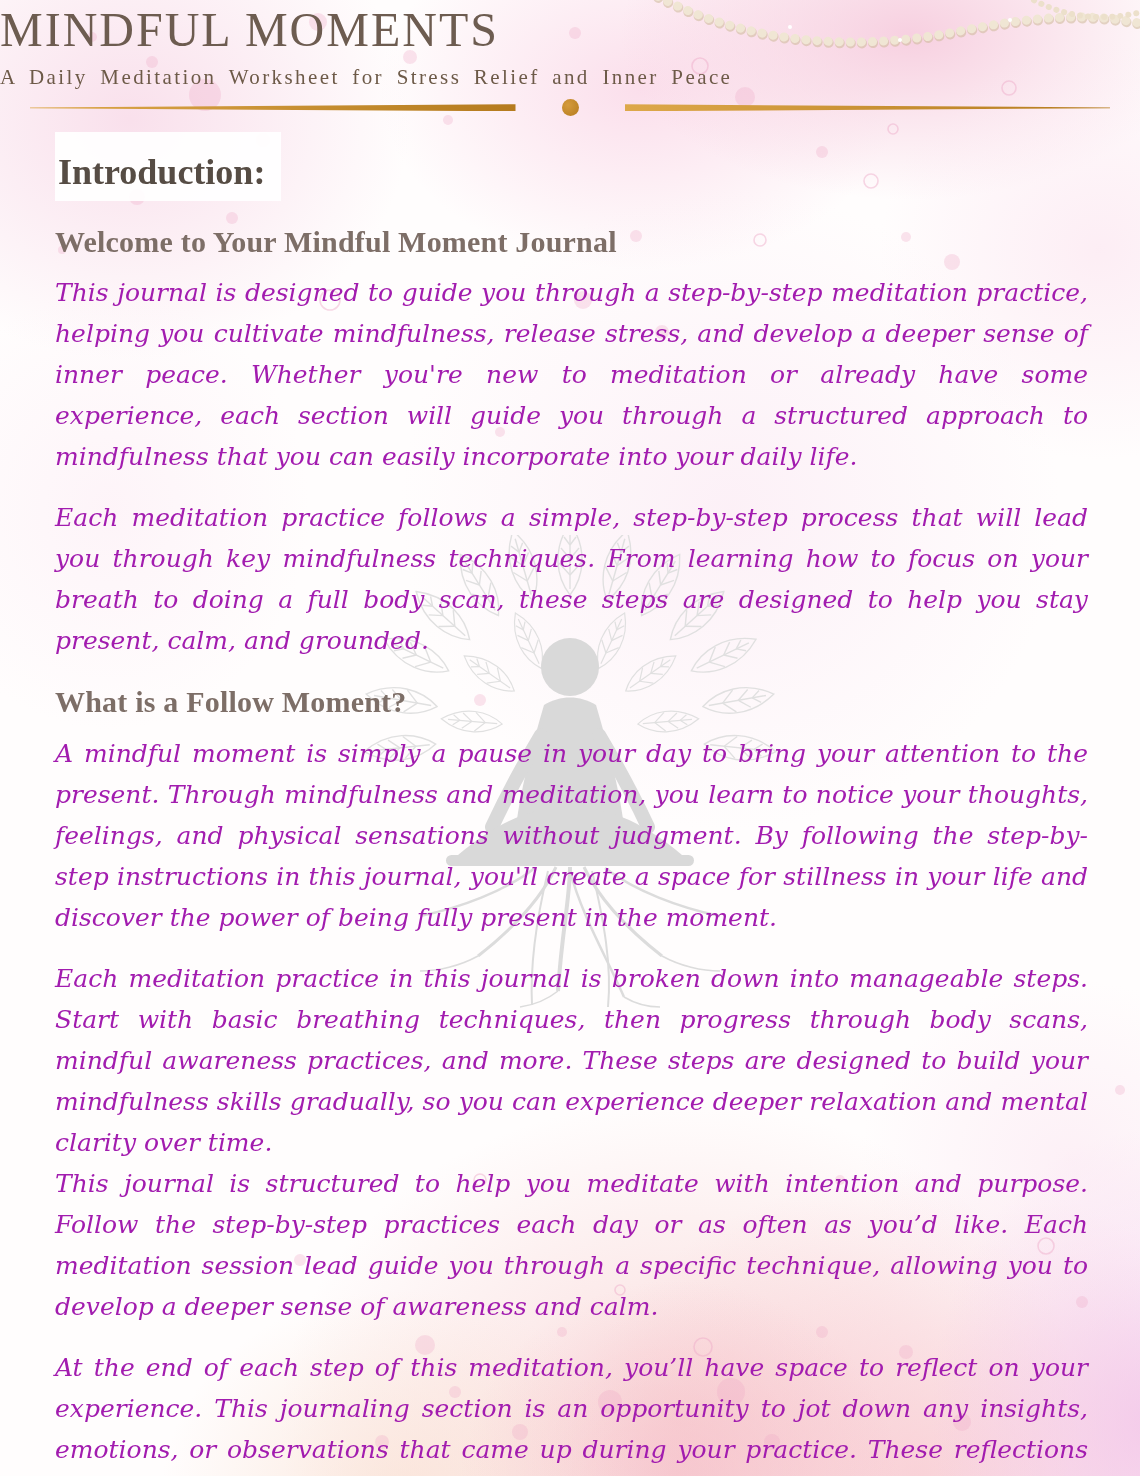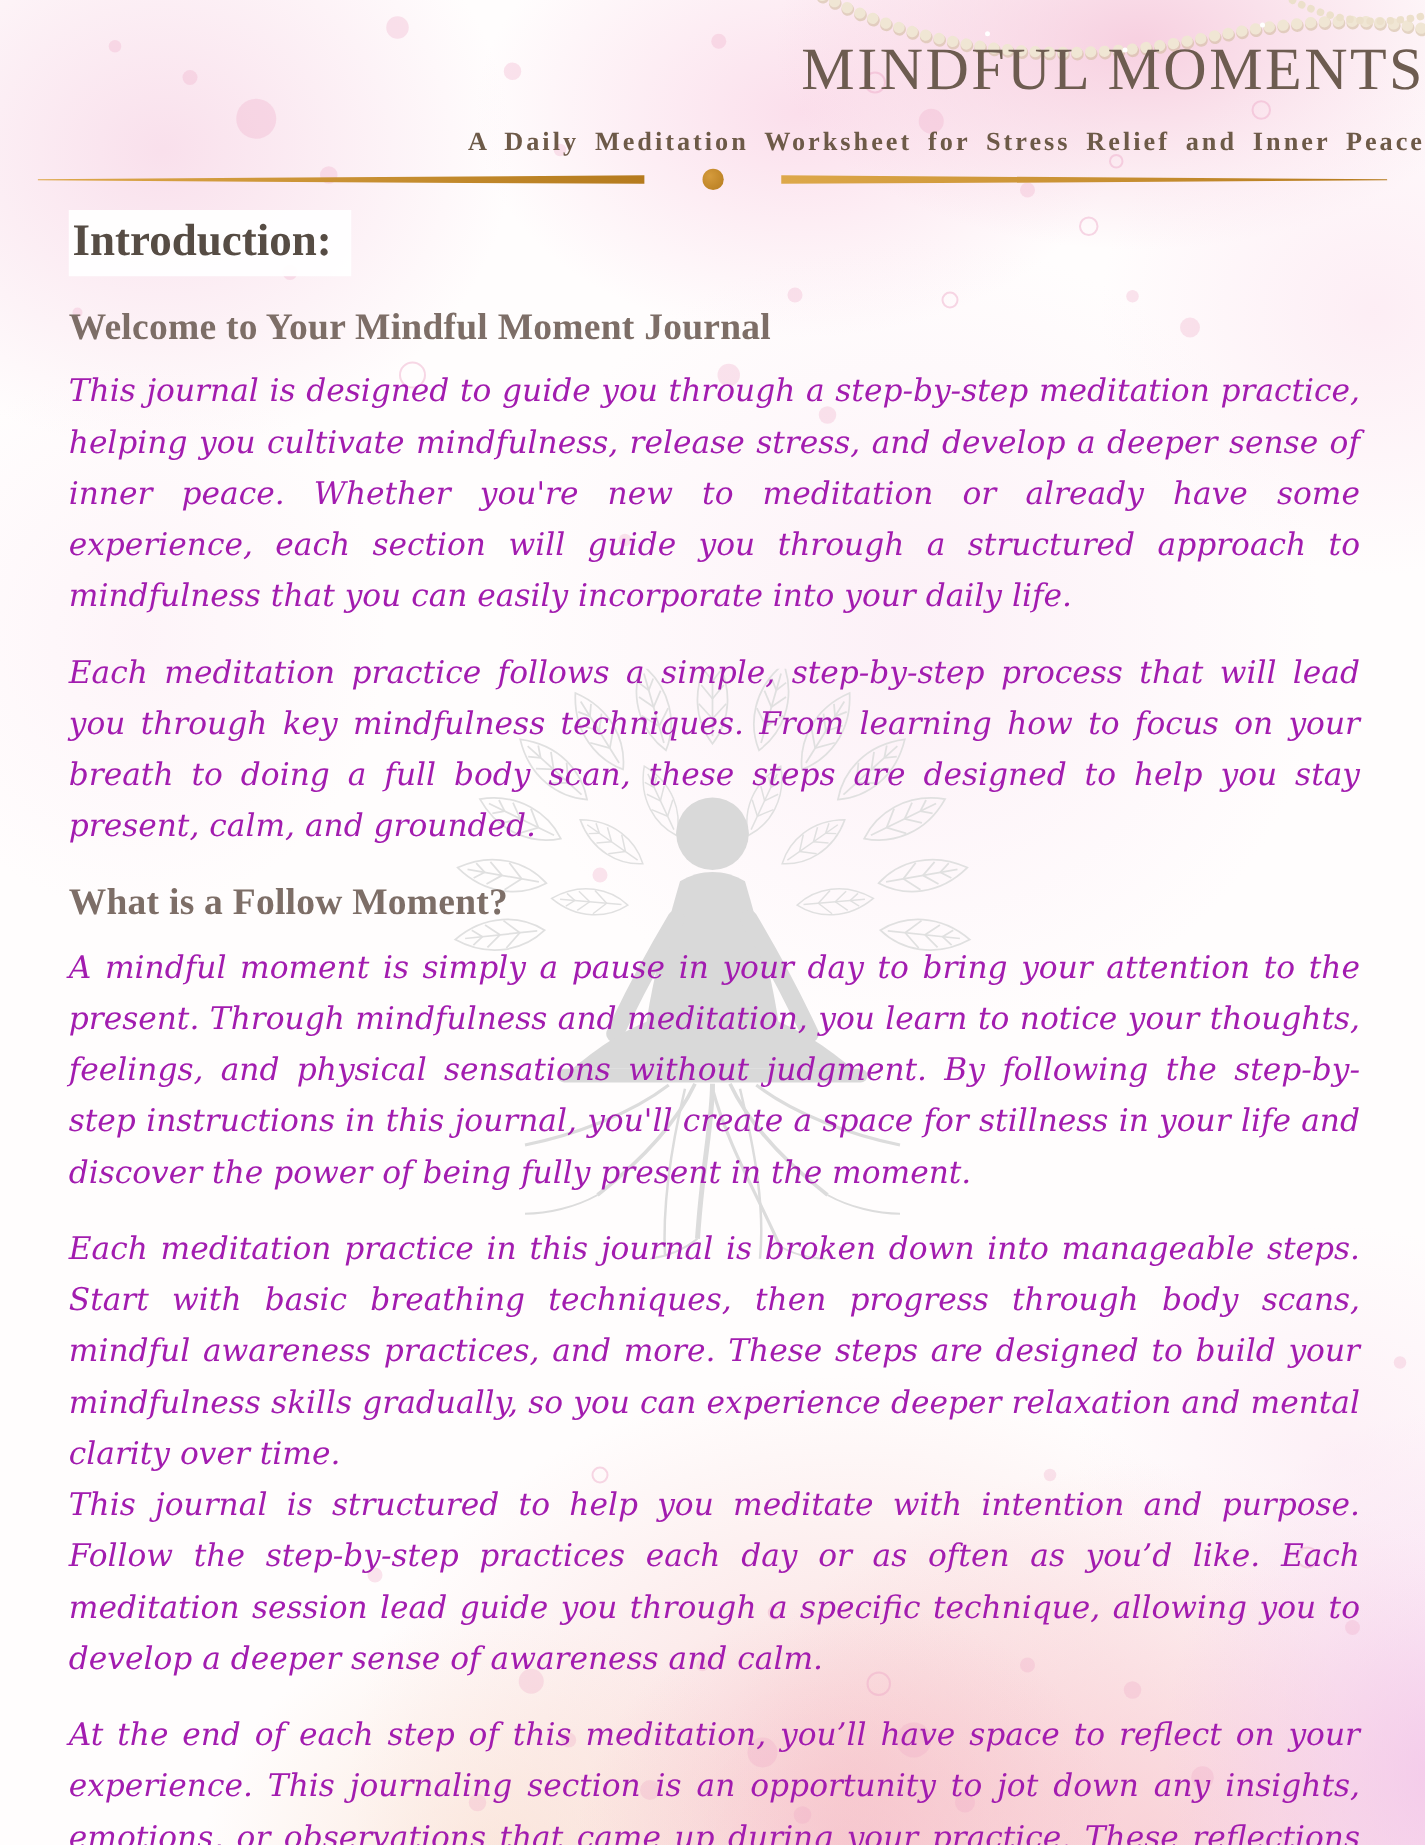--- a/index.html
+++ b/index.html
@@ -19,39 +19,39 @@
   .b7 {left:280px;top:1100px;width:800px;height:640px;background:radial-gradient(closest-side,rgba(246,199,199,.6),rgba(246,199,199,0));}
   .b8 {left:560px;top:1170px;width:720px;height:620px;background:radial-gradient(closest-side,rgba(247,193,202,.65),rgba(247,193,202,0));}
   .b9 {left:160px;top:1290px;width:480px;height:420px;background:radial-gradient(closest-side,rgba(249,221,205,.65),rgba(249,221,205,0));}
   .b10{left:930px;top:1130px;width:440px;height:580px;background:radial-gradient(closest-side,rgba(238,180,230,.6),rgba(238,180,230,0));}
   .b11{left:460px;top:1280px;width:440px;height:400px;background:radial-gradient(closest-side,rgba(244,183,195,.55),rgba(244,183,195,0));}
   .b12{left:860px;top:980px;width:420px;height:360px;background:radial-gradient(closest-side,rgba(250,224,238,.45),rgba(250,224,238,0));}
   svg.deco{position:absolute;left:0;top:0;z-index:1;pointer-events:none;}
   svg.watermark{position:absolute;left:320px;top:535px;width:500px;height:480px;z-index:1;pointer-events:none;}
 
   
-  .header{position:relative;z-index:2;text-align:right;padding-top:30px;}
+  .header{position:relative;z-index:2;text-align:left;padding-top:4px;}
   .title{
     font-size:48px;font-weight:400;color:#6d5c50;letter-spacing:2px;margin:0;line-height:1.1;
   }
   .subtitle{
-    font-size:21px;font-weight:700;color:#6d5a48;letter-spacing:2.4px;word-spacing:5px;margin-top:18px;
+    font-size:21px;font-weight:400;color:#6d5a48;letter-spacing:2.4px;word-spacing:5px;margin-top:8px;
   }
   .divider{position:relative;z-index:2;display:flex;align-items:center;margin:10px 30px 0 30px;height:16px;}
   .divider .line{flex:1;height:7px;background:linear-gradient(90deg,#dda84a,#b57b1e);}
   .divider .line.left {clip-path:polygon(0 44%,100% 0,100% 100%,0 56%);margin-right:46px;}
   .divider .line.right{clip-path:polygon(0 0,100% 44%,100% 56%,0 100%);margin-left:46px;}
   .divider .dot{width:17px;height:17px;border-radius:50%;background:radial-gradient(circle at 35% 35%,#d59b3c,#b57b1e);}
 
   
   .content{position:relative;z-index:2;padding:0 52px 0 55px;margin-top:16px;}
   .intro-label{
     display:inline-block;background:rgba(255,255,255,.93);
     font-size:36px;font-weight:700;color:#564c44;
-    padding:3px 16px 7px 3px;margin:0;line-height:1.2;
+    padding:19px 16px 7px 3px;margin:0;line-height:1.2;
   }
   h3.section-heading{
     font-size:30px;font-weight:700;color:#7d6e67;
     margin:22px 0 12px 0;line-height:1.25;letter-spacing:.2px;
   }
   p.body-par{
     font-family:"DejaVu Serif", serif;font-style:italic;
     font-size:25px;line-height:41px;color:#a21caf;
     text-align:justify;margin:0;
   }

